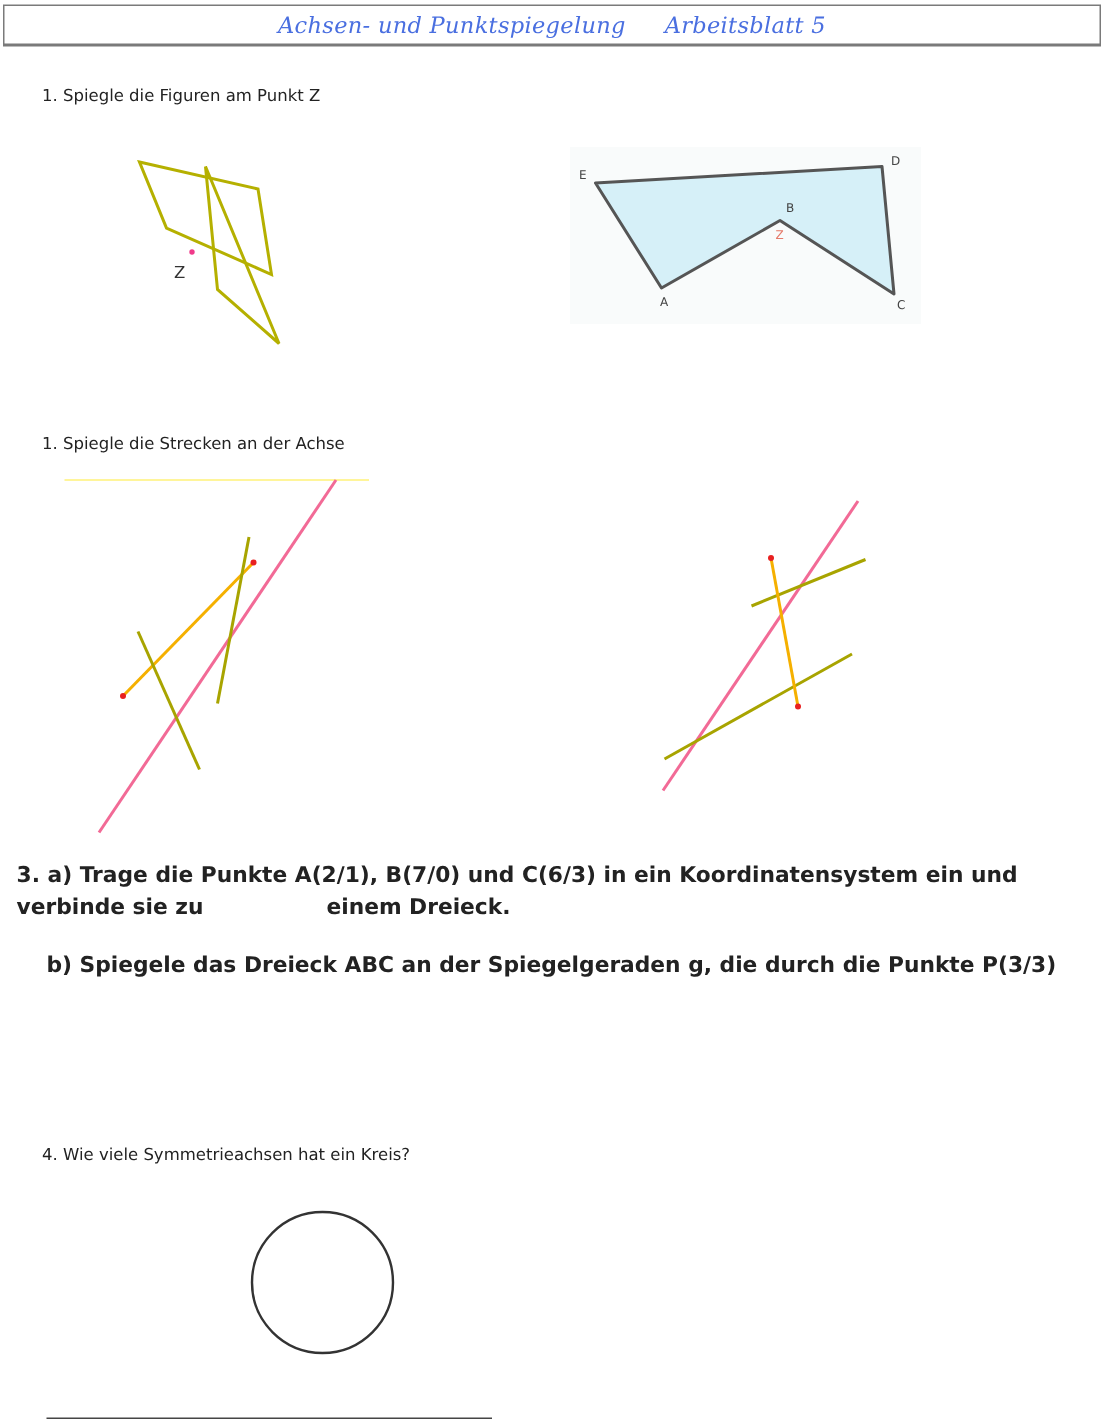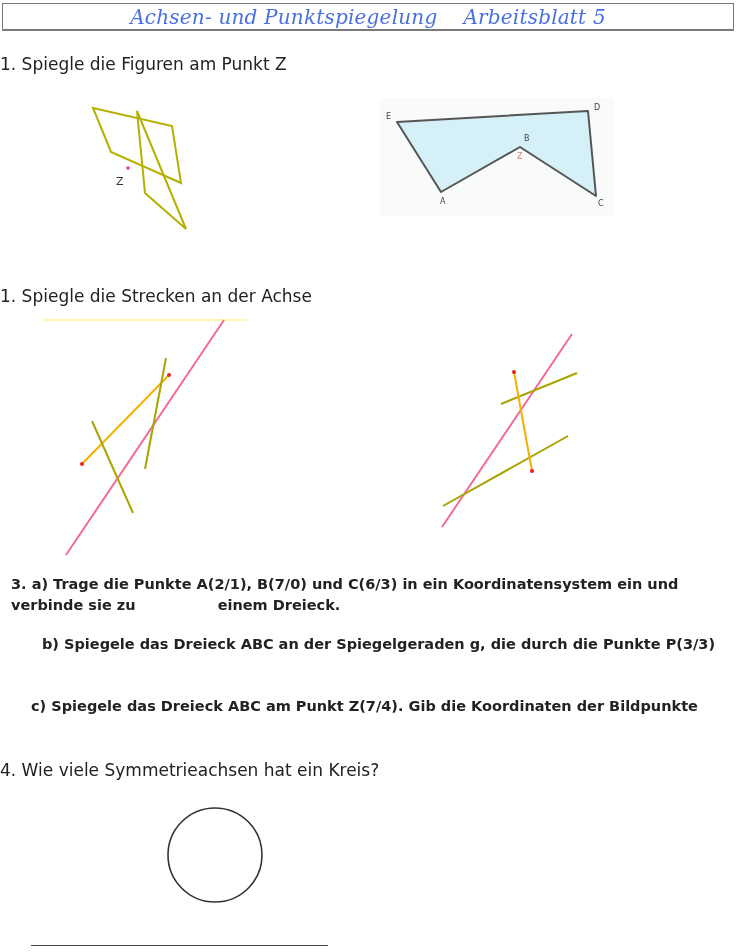--- a/index.html
+++ b/index.html
@@ -1,20 +1,20 @@
 <!DOCTYPE html>
 <html><head>
 <meta charset="utf-8">
 <style>
   html, body { margin:0; padding:0; background:#ffffff; }
   body { width:736px; height:952px; position:relative; overflow:hidden; font-family:"DejaVu Sans", sans-serif; color:#1a1a1a; }
   .header { position:absolute; left:2px; top:3px; width:732px; height:28px; border:1px solid #7a7a7a; border-bottom:2px solid #7a7a7a; box-sizing:border-box; text-align:center; }
-  .header-title { font-family:"DejaVu Serif", serif; font-style:italic; color:#4a6fe0; font-size:20px; line-height:26px; letter-spacing:0.2px; }
+  .header-title { font-family:"DejaVu Serif", serif; font-style:italic; color:#4a6fe0; font-size:15px; line-height:26px; letter-spacing:0.2px; }
   .header-title .gap { display:inline-block; width:26px; }
-  .task { position:absolute; left:0; font-size:17px; line-height:20px; color:#222; }
+  .task { position:absolute; left:28px; font-size:11px; line-height:20px; color:#222; }
   .fig { position:absolute; left:0; top:0; }
   .para { position:absolute; left:11px; width:715px; font-size:14.5px; line-height:21px; color:#222;font-weight:bold; }
   .para .sp { display:inline-block; }
   .answer-line { position:absolute; left:31px; top:945px; width:297px; height:0; border-top:1px solid #444; }
 </style>
 </head>
 <body>
 
 <div class="header">
   <span class="header-title"><span>Achsen- und Punktspiegelung</span><span class="gap"></span><span>Arbeitsblatt 5</span></span>
@@ -65,20 +65,19 @@
 <span style="position:absolute;left:440px;top:197px;font-size:8px;color:#444;">A</span>
 <span style="position:absolute;left:517px;top:152px;font-size:8px;color:#e57a6a;">Z</span>
 
 <div class="task" style="top:286px;">1. Spiegle die Strecken an der Achse</div>
 
 <div class="para" style="top:574px;">
   <div>3. a) Trage die Punkte A(2/1), B(7/0) und C(6/3) in ein Koordinatensystem ein und</div>
   <div><span>verbinde sie zu</span><span class="sp" style="width:82px;"></span><span>einem Dreieck.</span></div>
 </div>
 <div class="para" style="top:634px;">
-  <div style="padding-left:20px;text-align:center;">b) Spiegele das Dreieck ABC an der Spiegelgeraden g, die durch die Punkte P(3/3)</div>
+  <div style="padding-left:20px;">b) Spiegele das Dreieck ABC an der Spiegelgeraden g, die durch die Punkte P(3/3)</div>
 </div>
 <div class="para" style="top:696px;">
-  <div style="padding-left:20px;">c) Spiegele das Dreieck ABC am Punkt Z(7/4). Gib die Koordinaten der Bildpunkte</div>
 </div>
 
 <div class="task" style="top:760px;text-align:right;">4. Wie viele Symmetrieachsen hat ein Kreis?</div>
 <div class="answer-line"></div>
 
 </body></html>

